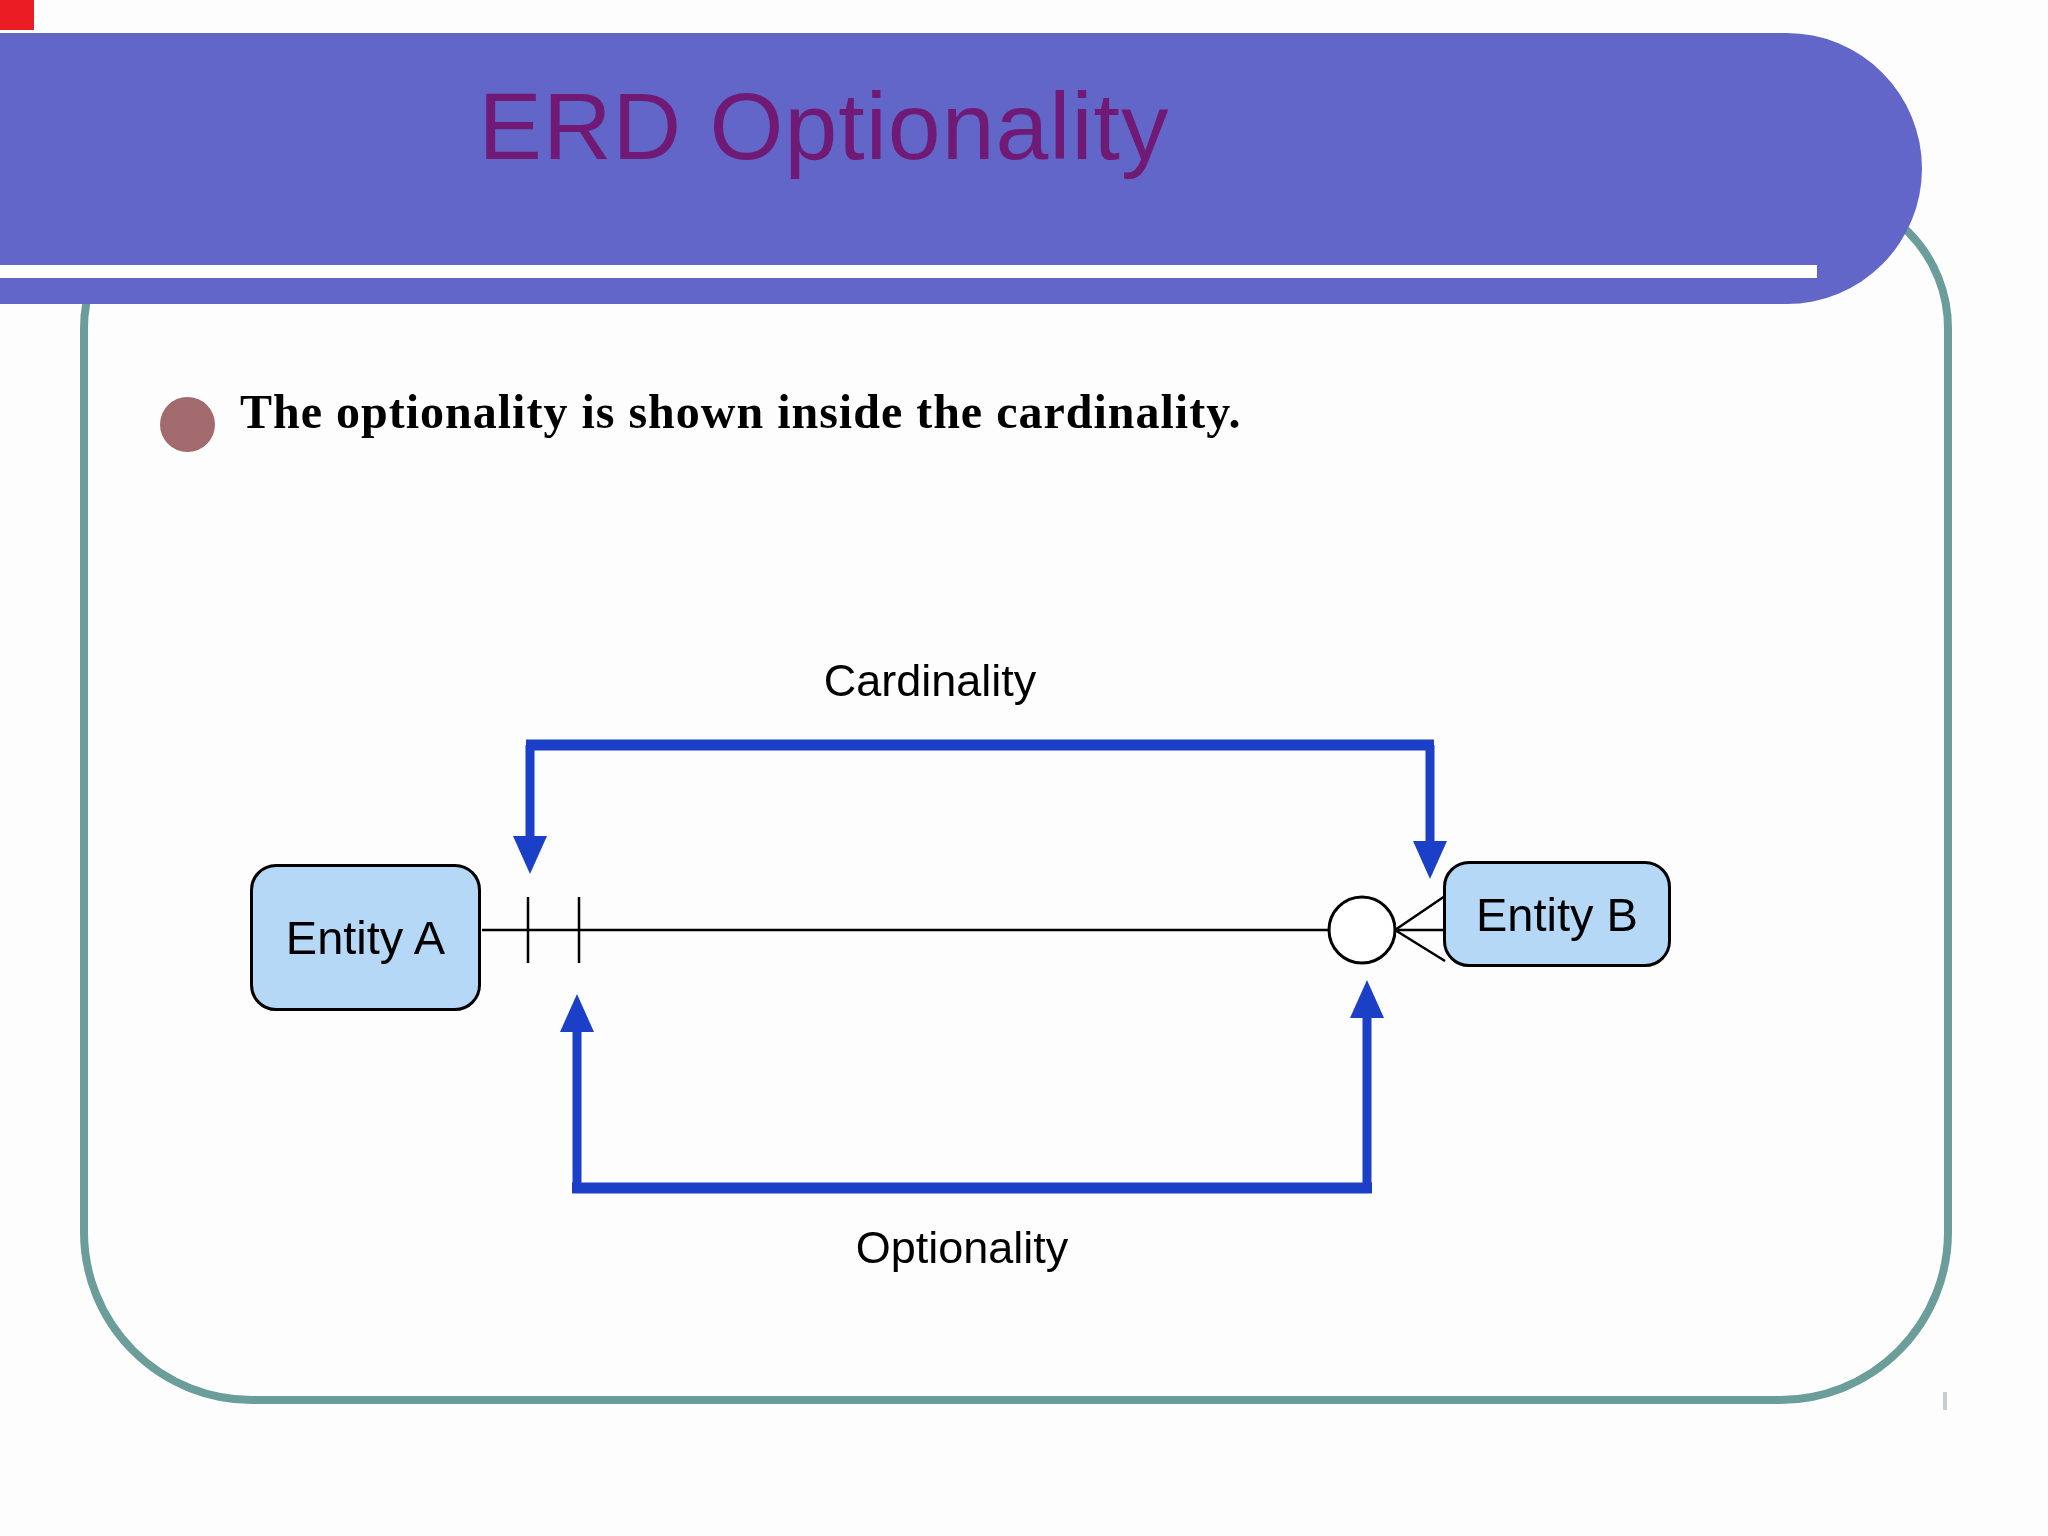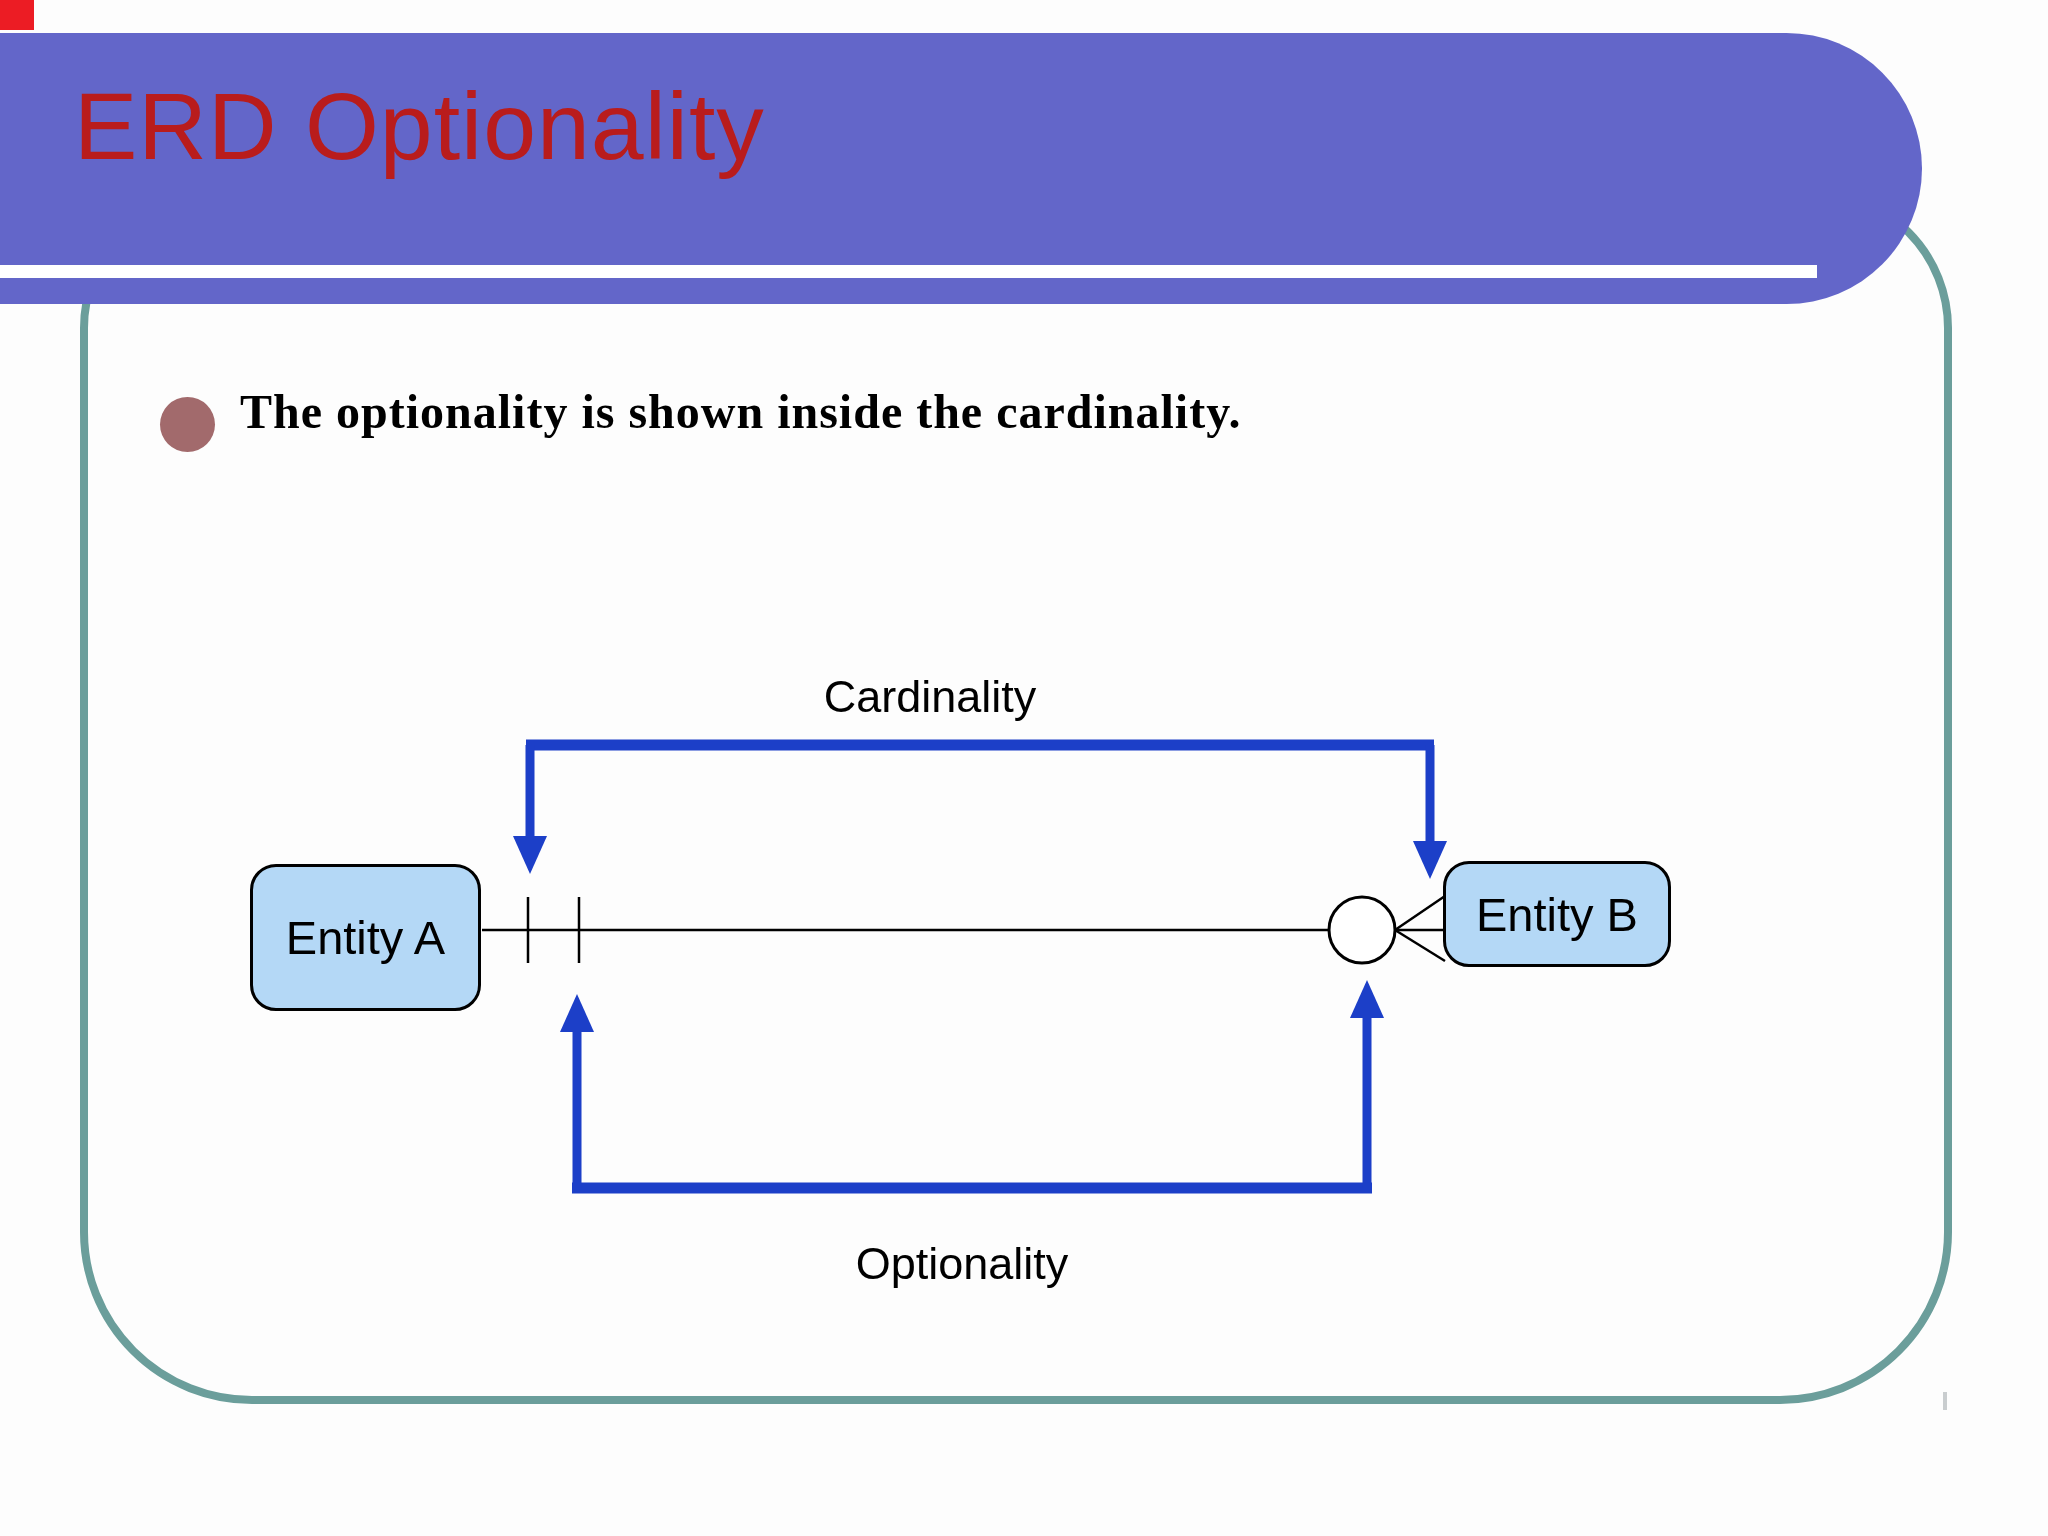--- a/index.html
+++ b/index.html
@@ -31,22 +31,22 @@
     background:var(--header-purple);
     border-radius:0 136px 136px 0;
     z-index:2;
   }
   .header-underline{
     position:absolute;left:0;top:265px;width:1817px;height:13px;
     background:#ffffff;z-index:3;
   }
   .slide-title{
     position:absolute;left:74px;top:72px;width:1500px;
-    color:#b91c1c;font-size:95px;font-weight:400;letter-spacing:1px;
-    z-index:4;white-space:nowrap;
+    color:#701a75;font-size:95px;font-weight:400;letter-spacing:1px;
+    z-index:4;white-space:nowrap;text-align:center;
   }
 
   
   .corner-mark{
     position:absolute;left:0;top:0;width:34px;height:30px;
     background:var(--corner-red);z-index:5;
   }
 
   
   .bullet-dot{
@@ -74,21 +74,21 @@
     border:3px solid var(--ink);border-radius:26px;
     display:flex;align-items:center;justify-content:center;
     font-size:47px;color:var(--ink);z-index:8;
   }
   .entity-a{left:250px;top:864px;}
   .entity-b{left:1443px;top:861px;width:228px;height:106px;}
 
   
   .diagram-label{
     position:absolute;width:400px;text-align:center;
-    font-size:45px;color:var(--ink);z-index:8;margin-top:16px;
+    font-size:45px;color:var(--ink);z-index:8;
   }
   .label-cardinality{left:730px;top:655px;}
   .label-optionality{left:762px;top:1222px;}
 
   
   .faint-dash{
     position:absolute;left:1943px;top:1392px;width:4px;height:18px;
     background:#c9cdcf;z-index:9;
   }
 </style>

